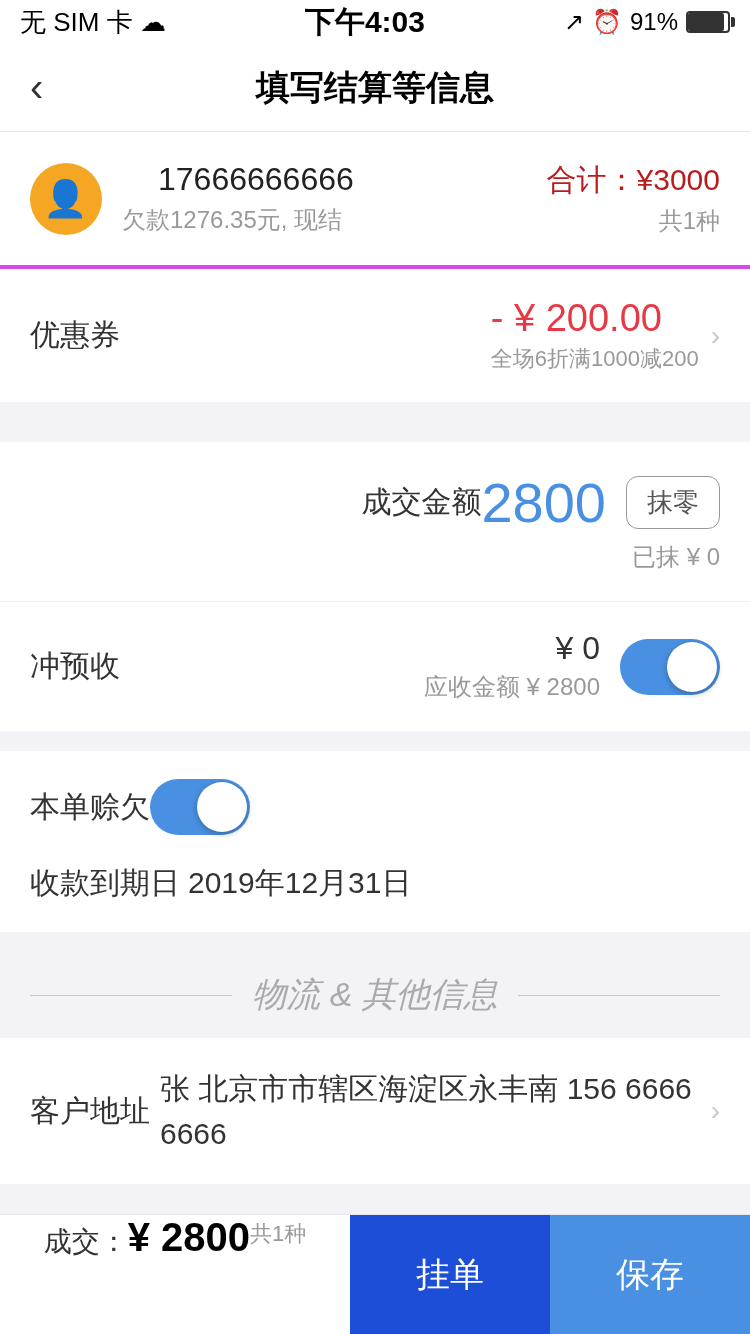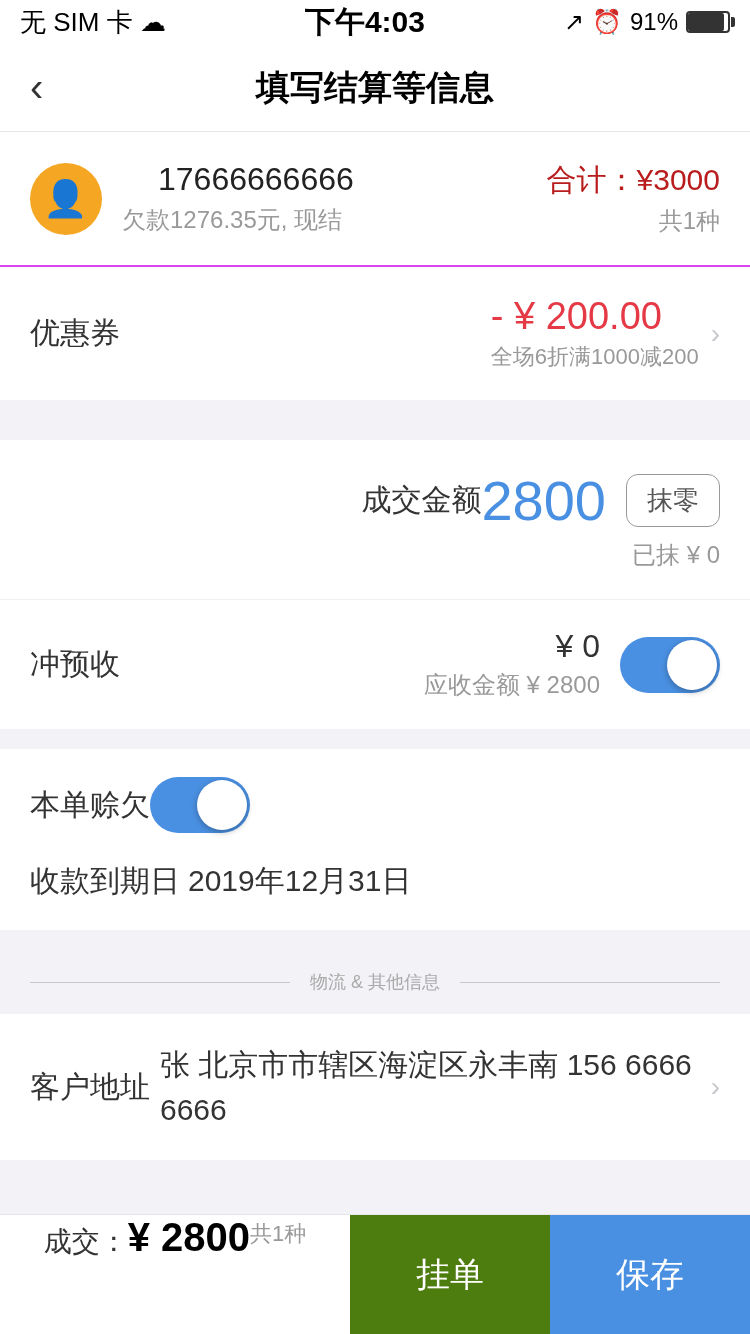--- a/index.html
+++ b/index.html
@@ -102,21 +102,21 @@
     .total-count {
       font-size: 24px; color: #999; margin-top: 4px;
     }
 
     
     .coupon-row {
       padding: 28px 30px;
       display: flex;
       align-items: center;
       justify-content: space-between;
-      border-top: 2px solid #d946ef;
+      border-top: 4px solid #d946ef;
     }
     .coupon-label {
       font-size: 30px; color: #333;
     }
     .coupon-right {
       display: flex; align-items: center; gap: 12px;
     }
     .coupon-discount {
       font-size: 38px; color: #e63946; font-weight: 500;
     }
@@ -224,21 +224,21 @@
       display: flex;
       align-items: center;
       justify-content: center;
       gap: 20px;
       margin-top: 20px;
     }
     .logistics-line {
       flex: 1; height: 1px; background: #c7c7cc;
     }
     .logistics-label {
-      font-size: 18px; color: #aaa;
+      font-size: 34px; color: #aaa; font-style: italic;
     }
 
     
     .address-section {
       background: #fff;
       padding: 28px 30px;
     }
     .address-row {
       display: flex; align-items: center; justify-content: space-between;
     }
@@ -268,21 +268,21 @@
       font-size: 28px; color: #333;
     }
     .bottom-deal span.amount {
       font-size: 40px; font-weight: 600; color: #000;
     }
     .bottom-count {
       font-size: 22px; color: #999; margin-top: 4px;
     }
     .btn-hold {
       width: 200px;
-      background: #4d7c0f;
+      background: #1d4ed8;
       display: flex; align-items: center; justify-content: center;
       font-size: 34px; color: #fff; font-weight: 500;
       cursor: pointer;
     }
     .btn-save {
       width: 200px;
       background: #4a90e2;
       display: flex; align-items: center; justify-content: center;
       font-size: 34px; color: #fff; font-weight: 500;
       cursor: pointer;

